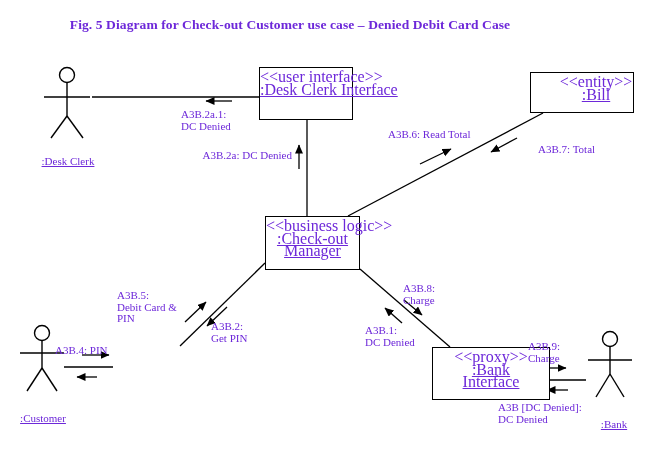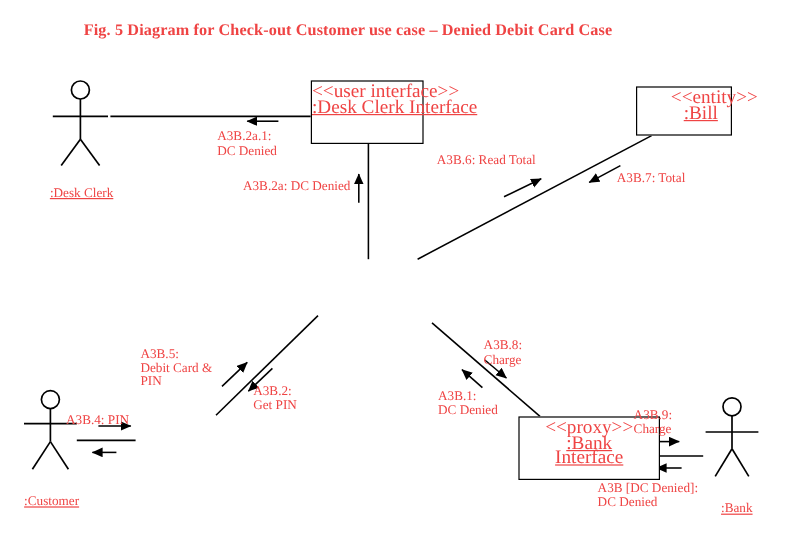--- a/index.html
+++ b/index.html
@@ -1,32 +1,32 @@
 <!DOCTYPE html>
 <html><head>
 <meta charset="utf-8">
 <style>
   html,body{margin:0;padding:0;background:#ffffff;}
   .canvas{
     position:relative;width:661px;height:458px;background:#ffffff;
-    font-family:"Liberation Serif","DejaVu Serif",serif;color:#ef4444;overflow:hidden;
+    font-family:"Liberation Serif","DejaVu Serif",serif;color:#6d28d9;overflow:hidden;
   }
   .title{
     position:absolute;left:0;top:17px;width:580px;text-align:center;
     font-size:13.5px;font-weight:bold;letter-spacing:0.1px;
   }
   svg.layer{position:absolute;left:0;top:0;}
   .box{
     position:absolute;border:1.5px solid #000;background:#fff;box-sizing:border-box;
     text-align:center;font-size:16px;line-height:12.5px;padding-top:3px;white-space:nowrap;
   }
   .oname{text-decoration:underline;}
   .msg{position:absolute;font-size:11px;line-height:11.5px;text-align:left;white-space:nowrap;}
   .msg.right{text-align:right;}
-  .msg.left{text-align:left;}
+  .msg.left{text-align:left;margin-left:24px;}
   .alabel{position:absolute;font-size:11px;text-decoration:underline;text-align:center;white-space:nowrap;margin-top:16px;}
 </style>
 </head>
 <body>
 
 <div class="canvas">
 
   <div class="title">Fig. 5 Diagram for Check-out Customer use case – Denied Debit Card Case</div>
 
   <svg class="layer" width="661" height="458" viewBox="0 0 661 458">
@@ -84,25 +84,30 @@
       <line x1="610" y1="374" x2="596" y2="397"></line>
       <line x1="610" y1="374" x2="624" y2="397"></line>
     </g>
   </svg>
 
   <div class="box" style="left:259px;top:67px;width:94px;height:53px;">
     <div>&lt;&lt;user interface&gt;&gt;</div>
     <div class="oname">:Desk Clerk Interface</div>
   </div>
 
-  <div class="box" style="left:530px;top:72px;width:80px;height:41px;padding-left:28px;">
+  <div class="box" style="left:530px;top:72px;width:104px;height:41px;padding-left:28px;">
     <div>&lt;&lt;entity&gt;&gt;</div>
     <div class="oname">:Bill</div>
   </div>
 
+  <div class="box" style="left:265px;top:216px;width:95px;height:54px;">
+    <div>&lt;&lt;business logic&gt;&gt;</div>
+    <div class="oname">:Check-out</div>
+    <div class="oname">Manager</div>
+  </div>
 
 
   <div class="box" style="left:432px;top:347px;width:118px;height:53px;">
     <div>&lt;&lt;proxy&gt;&gt;</div>
     <div class="oname">:Bank</div>
     <div class="oname">Interface</div>
   </div>
 
   <div class="alabel" style="left:38px;top:139px;width:60px;">:Desk Clerk</div>
   <div class="alabel" style="left:16px;top:396px;width:54px;">:Customer</div>

